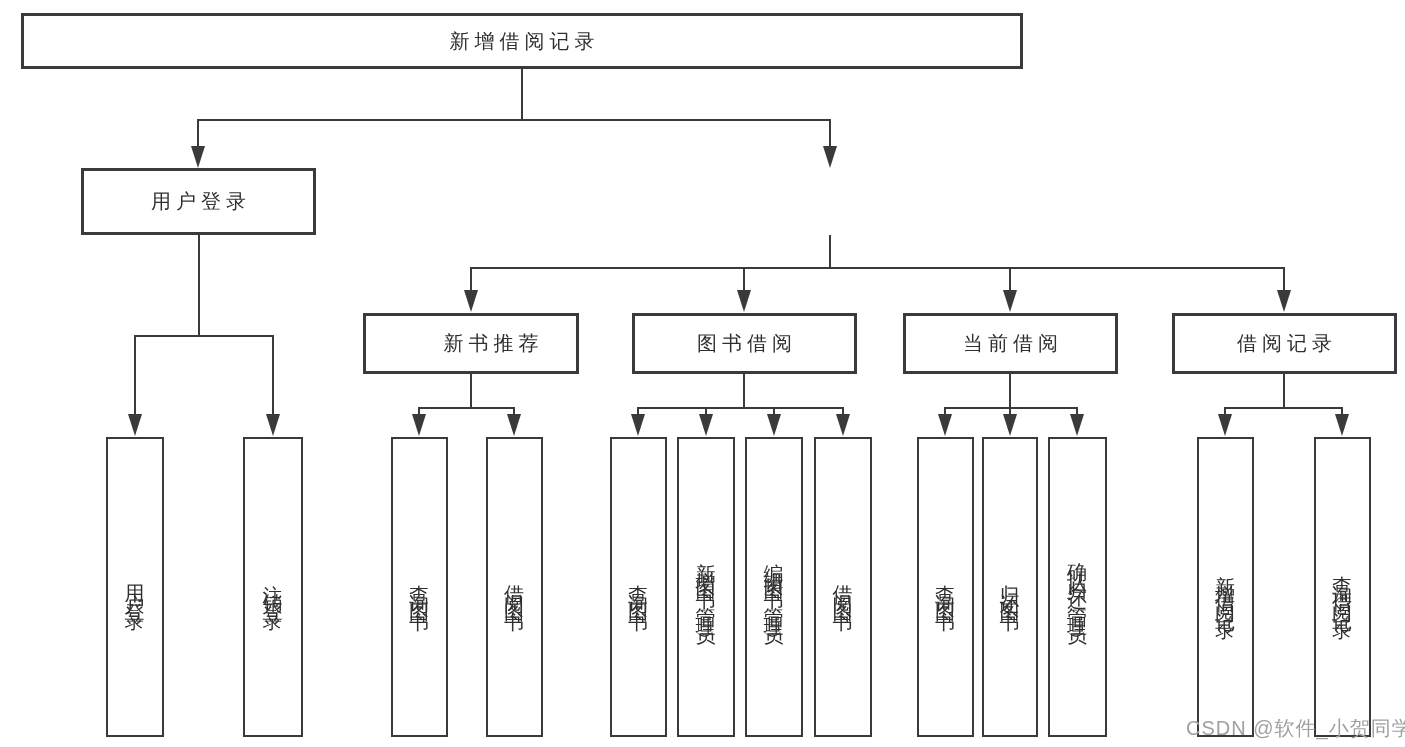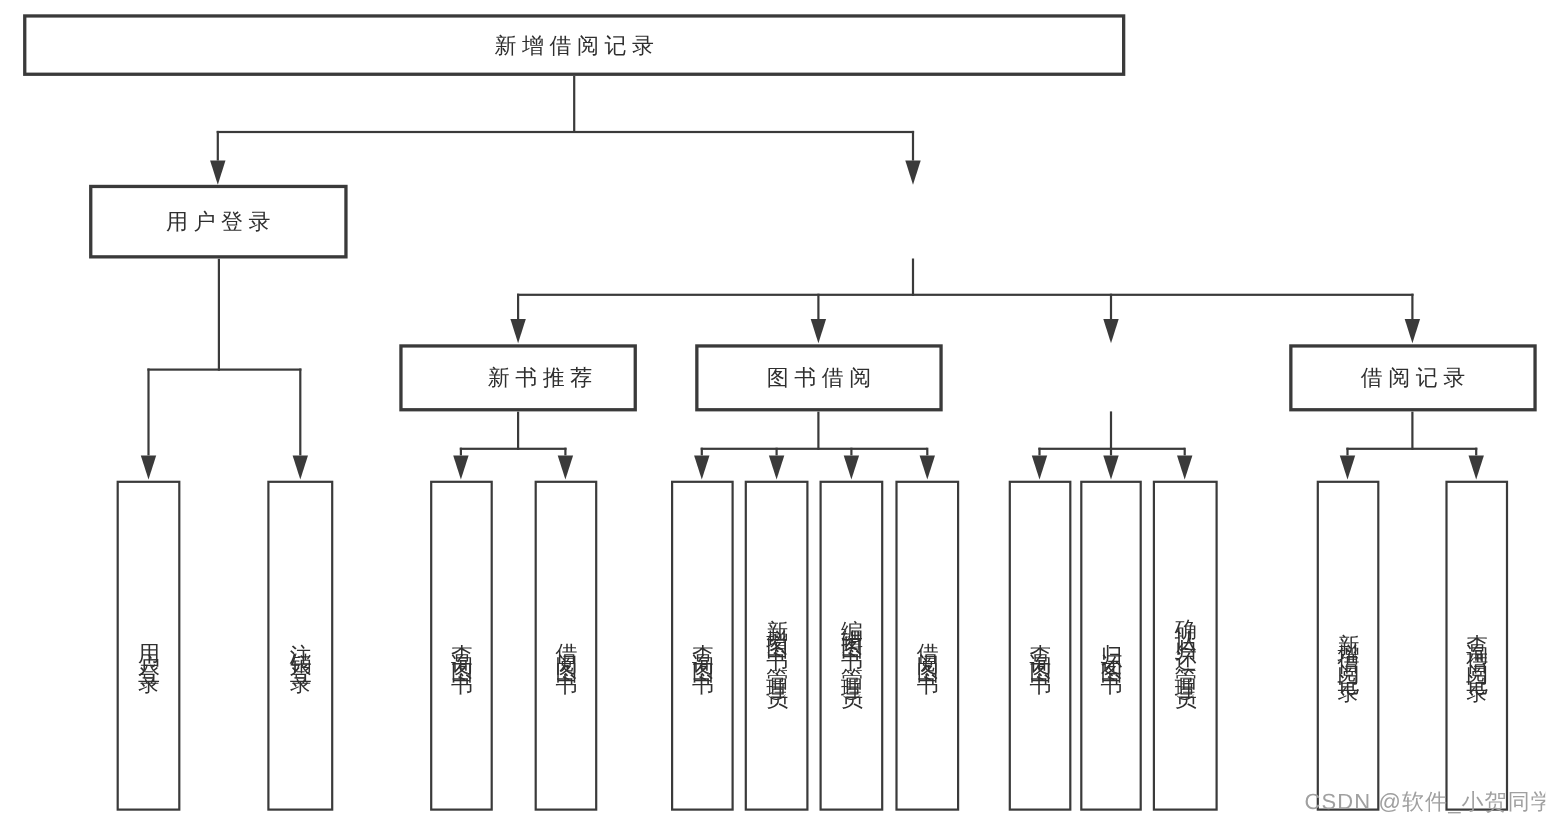--- a/index.html
+++ b/index.html
@@ -89,20 +89,23 @@
   <div class="arrow" style="left:743px;top:267px;height:23px;"></div>
   <div class="arrow" style="left:1009px;top:267px;height:23px;"></div>
   <div class="arrow" style="left:1283px;top:267px;height:23px;"></div>
 
   <div class="box hbox" style="left:363px;top:313px;width:216px;height:61px;padding-left:40px;">
     <span>新书推荐</span>
   </div>
   <div class="box hbox" style="left:632px;top:313px;width:225px;height:61px;">
     <span>图书借阅</span>
   </div>
+  <div class="box hbox" style="left:903px;top:313px;width:215px;height:61px;">
+    <span>当前借阅</span>
+  </div>
   <div class="box hbox" style="left:1172px;top:313px;width:225px;height:61px;justify-content:center;">
     <span>借阅记录</span>
   </div>
 
   <div class="vline" style="left:470px;top:374px;height:35px;"></div>
   <div class="hline" style="left:418px;top:407px;width:97px;"></div>
   <div class="arrow" style="left:418px;top:407px;height:7px;"></div>
   <div class="arrow" style="left:513px;top:407px;height:7px;"></div>
 
   <div class="vline" style="left:743px;top:374px;height:35px;"></div>

